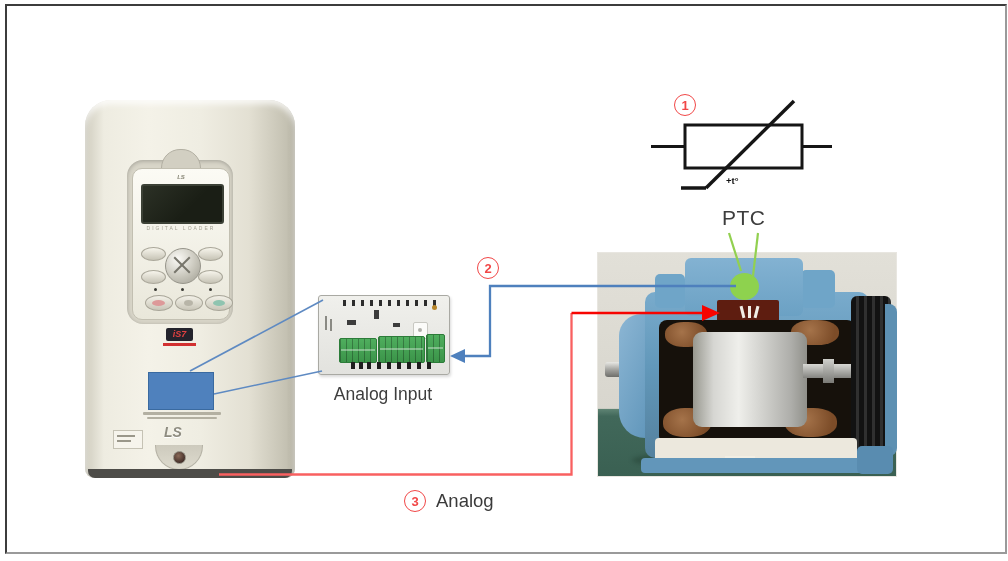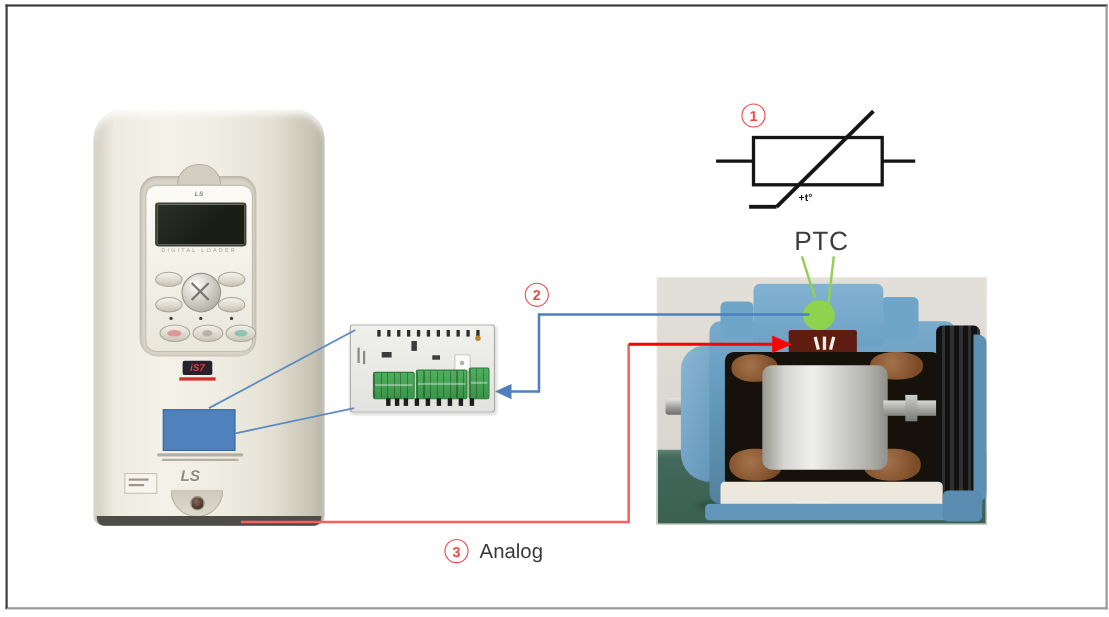--- a/index.html
+++ b/index.html
@@ -11,21 +11,21 @@
     border-right:2px solid #9a9a9a;border-bottom:2px solid #9a9a9a;background:#fff;}
   .abs{position:absolute;}
 
   
   .callout{position:absolute;width:20px;height:20px;border:1.6px solid #f14747;border-radius:50%;
     color:#f14747;font-size:13px;font-weight:bold;display:flex;align-items:center;justify-content:center;
     background:transparent;z-index:30;line-height:1;}
 
   
   .lbl{position:absolute;color:#3d3d3d;z-index:30;}
-  #ptc-label{left:722px;top:206px;font-size:24px;letter-spacing:.5px;}
+  #ptc-label{left:722px;top:206px;font-size:21px;letter-spacing:.5px;}
   #analog-input-label{left:308px;top:384px;width:150px;text-align:center;font-size:17.5px;}
   #output-row{left:404px;top:490px;display:flex;align-items:center;gap:10px;}
   #output-label{font-size:18.5px;color:#3a3a3a;position:static;}
   #thermistor-temp{left:726px;top:175px;font-size:9.5px;font-weight:bold;color:#111;}
 
   
   #inverter{left:85px;top:100px;width:210px;height:378px;z-index:5;}
   #inv-body{left:0;top:0;width:210px;height:378px;border-radius:26px 26px 9px 9px;
     background:linear-gradient(90deg,#cfccbe 0%,#eeece1 9%,#f4f2e8 30%,#efede2 55%,#e3e0d3 78%,#c4c1b2 96%,#b0ad9e 100%);
     box-shadow:inset 0 4px 6px rgba(255,255,255,.8), inset 0 -3px 5px rgba(0,0,0,.12);}
@@ -263,18 +263,19 @@
       <line x1="729" y1="233" x2="741" y2="271" stroke="#92d050" stroke-width="2.2"></line>
       <line x1="758" y1="233" x2="753" y2="276" stroke="#92d050" stroke-width="2.2"></line>
     </g>
   </svg>
 
   <span class="callout" style="left:674px;top:94px;">1</span>
   <span class="callout" style="left:477px;top:257px;">2</span>
 
   <span class="lbl" id="thermistor-temp">+t°</span>
   <span class="lbl" id="ptc-label">PTC</span>
+  <span class="lbl" id="analog-input-label">Analog Input</span>
 
   <div class="lbl" id="output-row">
     <span class="callout" style="position:static;">3</span>
     <span id="output-label">Analog</span>
   </div>
 </div>
 
 </body></html>

